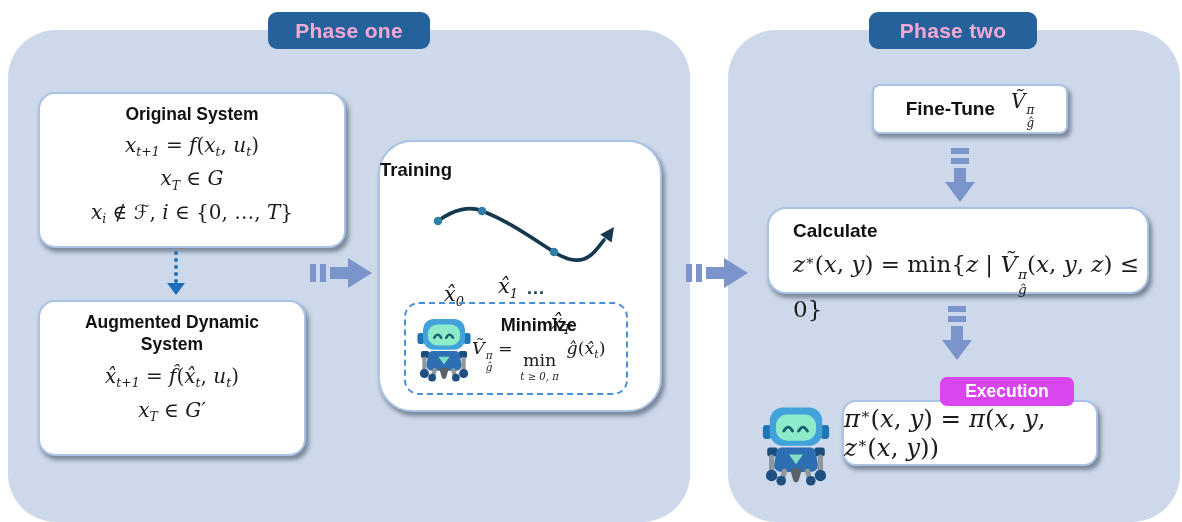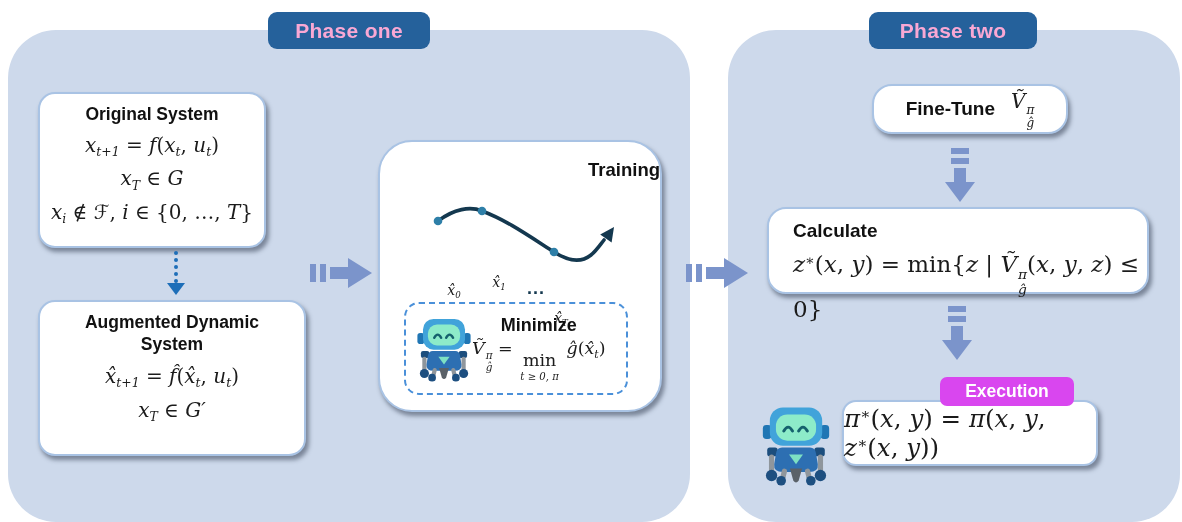--- a/index.html
+++ b/index.html
@@ -11,33 +11,33 @@
   #phase2-container{left:728px;top:30px;width:452px;height:492px;}
 
   .phase-badge{position:absolute;background:#25619b;color:#f9a8d4;font-weight:bold;
                font-size:21px;display:flex;align-items:center;justify-content:center;
                border-radius:9px;letter-spacing:.3px;}
   #badge-phase1{left:268px;top:12px;width:162px;height:37px;}
   #badge-phase2{left:869px;top:12px;width:168px;height:37px;}
 
   .white-box{position:absolute;background:#ffffff;border:2.5px solid #a9c3e4;
              box-shadow:2.5px 4px 4px rgba(55,65,85,.55);box-sizing:border-box;}
-  #orig-box{left:38px;top:92px;width:228px;height:156px;border-radius:17px;text-align:center;}
+  #orig-box{left:38px;top:92px;width:308px;height:156px;border-radius:17px;text-align:center;}
   #aug-box{left:38px;top:300px;width:268px;height:156px;border-radius:17px;text-align:center;}
   #training-box{left:378px;top:140px;width:284px;height:272px;border-radius:34px;}
-  #finetune-box{left:872px;top:84px;width:196px;height:50px;border-radius:20px;
+  #finetune-box{left:872px;top:84px;width:196px;height:50px;border-radius:8px;
                 display:flex;align-items:center;justify-content:center;gap:16px;}
   #calc-box{left:767px;top:207px;width:382px;height:87px;border-radius:19px;padding:10px 0 0 24px;}
   #exec-box{left:842px;top:400px;width:256px;height:66px;border-radius:14px;
             display:flex;align-items:center;justify-content:center;}
 
   .box-title{font-weight:bold;font-size:17.5px;color:#111;line-height:1.25;}
   #orig-box .box-title{margin-top:10px;}
   #aug-box .box-title{margin:10px 28px 2px 28px;}
-  #training-title{position:absolute;top:16px;left:0;right:0;text-align:right;font-size:18.5px;padding-left:36px;}
+  #training-title{position:absolute;top:16px;left:0;right:0;text-align:left;font-size:18.5px;}
   #calc-title{font-size:19px;}
   #finetune-label{font-size:19px;font-weight:bold;color:#111;}
 
   .math{font-family:"DejaVu Serif","DejaVu Sans",serif;font-style:italic;color:#1b1b1b;}
   .math .m-n{font-style:normal;}
   .math .m-scr{font-style:italic;}
   .math sub{font-size:.62em;vertical-align:-.35em;margin-top:12px;}
   .math sup{font-size:.62em;vertical-align:.5em;}
   .m-ss{display:inline-flex;flex-direction:column;align-items:flex-start;font-size:.6em;
         line-height:1.08;vertical-align:-.5em;margin-left:1px;}
@@ -58,23 +58,23 @@
 
   .ff-right{position:absolute;width:64px;height:38px;}
   #ff1{left:310px;top:254px;}
   #ff2{left:686px;top:254px;}
   .ff-down{position:absolute;width:38px;height:56px;}
   #ffd1{left:941px;top:148px;}
   #ffd2{left:938px;top:306px;}
 
   
   #curve-wrap{position:absolute;left:18px;top:52px;width:250px;height:130px;}
-  .curve-label{position:absolute;font-size:14px;transform:translateX(-50%);white-space:nowrap;}
+  .curve-label{position:absolute;font-size:21px;transform:translateX(-50%);white-space:nowrap;}
   #lbl-x0{left:56px;top:88px;}
-  #lbl-x1{left:101px;top:80px;}
+  #lbl-x1{left:110px;top:80px;}
   #lbl-dots{left:138px;top:84px;font-weight:bold;color:#14384f;font-size:18px;letter-spacing:1px;}
   #lbl-xT{left:163px;top:116px;}
 
   #minimize-box{position:absolute;left:24px;top:160px;width:224px;height:93px;
       border:2.5px dashed #4a90d9;border-radius:15px;box-sizing:border-box;
       display:flex;align-items:center;padding:4px 8px 4px 10px;gap:0;}
   #minimize-text{display:flex;flex-direction:column;align-items:center;gap:2px;}
   #minimize-title{font-weight:bold;font-size:18px;color:#111;}
   #minimize-formula{font-size:17.5px;}
 

